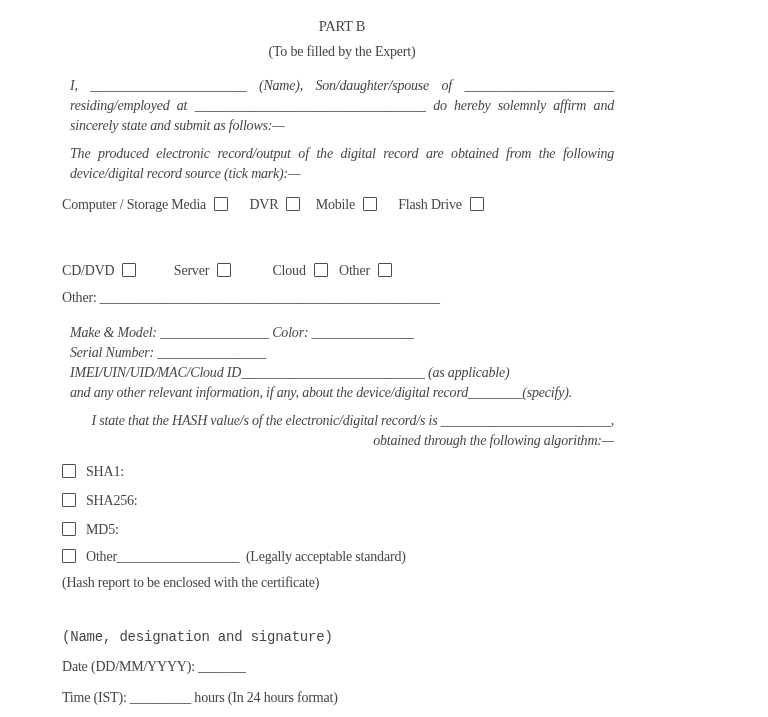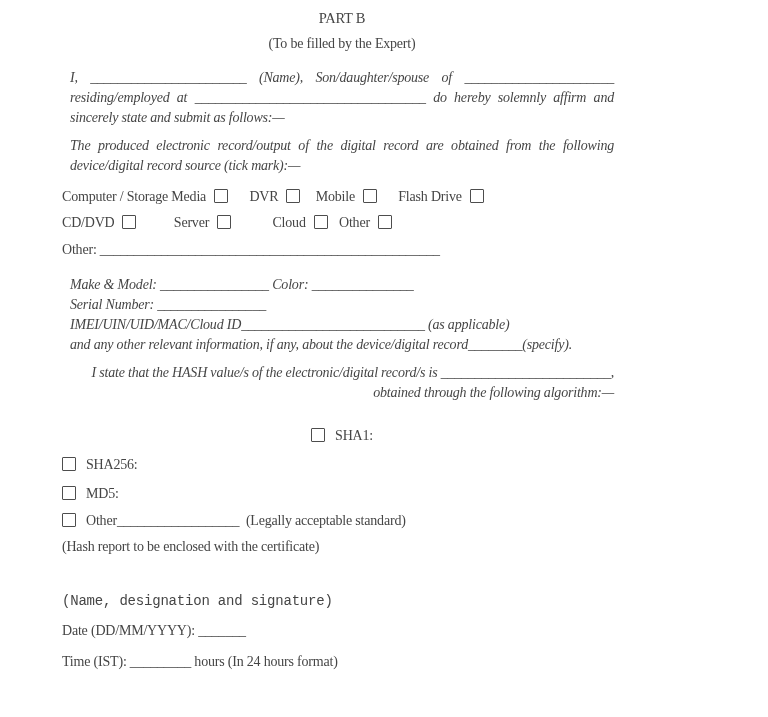--- a/index.html
+++ b/index.html
@@ -5,47 +5,47 @@
   html,body{margin:0;padding:0;background:#ffffff;}
   .page{
     position:relative;
     width:615px;height:717px;
     background:#ffffff;
     font-family:"Liberation Serif","DejaVu Serif",serif;
     font-size:14px;line-height:20px;
     letter-spacing:-0.2px;
     color:#454545;
     box-sizing:border-box;
-    padding:8px 146px 0 62px;
+    padding:16px 146px 0 62px;
     overflow:hidden;
   }
   .content{width:560px;}
   .title{text-align:center;font-size:14.5px;}
   .subtitle{text-align:center;margin-top:6px;}
   p{margin:8px;padding:0;font-style:italic;}
   .line{display:block;white-space:nowrap;}
   .just{text-align:justify;text-align-last:justify;}
   .right{text-align:left;font-family:Liberation Mono, monospace;}
   .mt14{margin-top:14px;} .mt7{margin-top:7px;} .mt11{margin-top:11px;}
   .mt6{margin-top:6px;}  .mt15{margin-top:15px;} .mt8{margin-top:8px;text-align:right;}
-  .mt5{margin-top:23px;text-align:center;}  .mt9{margin-top:9px;}  .mt34{margin-top:34px;}
+  .mt5{margin-top:11px;}  .mt9{margin-top:9px;}  .mt34{margin-top:34px;}
   .mt10{margin-top:10px;}
   .cb{
     display:inline-block;width:12px;height:12px;
     border:1.5px solid #4d4d4d;border-radius:1px;
     vertical-align:-2px;background:#fff;
   }
   .cbrow{white-space:nowrap;}
   .opt{display:inline-block;}
   .opt .cb{margin-left:8px;}
   .row1 .opt:nth-child(1){margin-right:18px;}
   .row1 .opt:nth-child(2){margin-right:12px;}
   .row1 .opt:nth-child(3){margin-right:18px;}
   .row2 .opt:nth-child(1){margin-right:34px;}
-  .row2 .opt:nth-child(2){margin-right:38px;}
+  .row2 .opt:nth-child(2){margin-right:38px;margin-top:40px;}
   .row2 .opt:nth-child(3){margin-right:8px;}
   .hashrow{white-space:nowrap;}
   .hashrow .cb{margin-right:10px;}
 </style>
 </head>
 <body>
 
 <div class="page">
   <div class="content">
 

